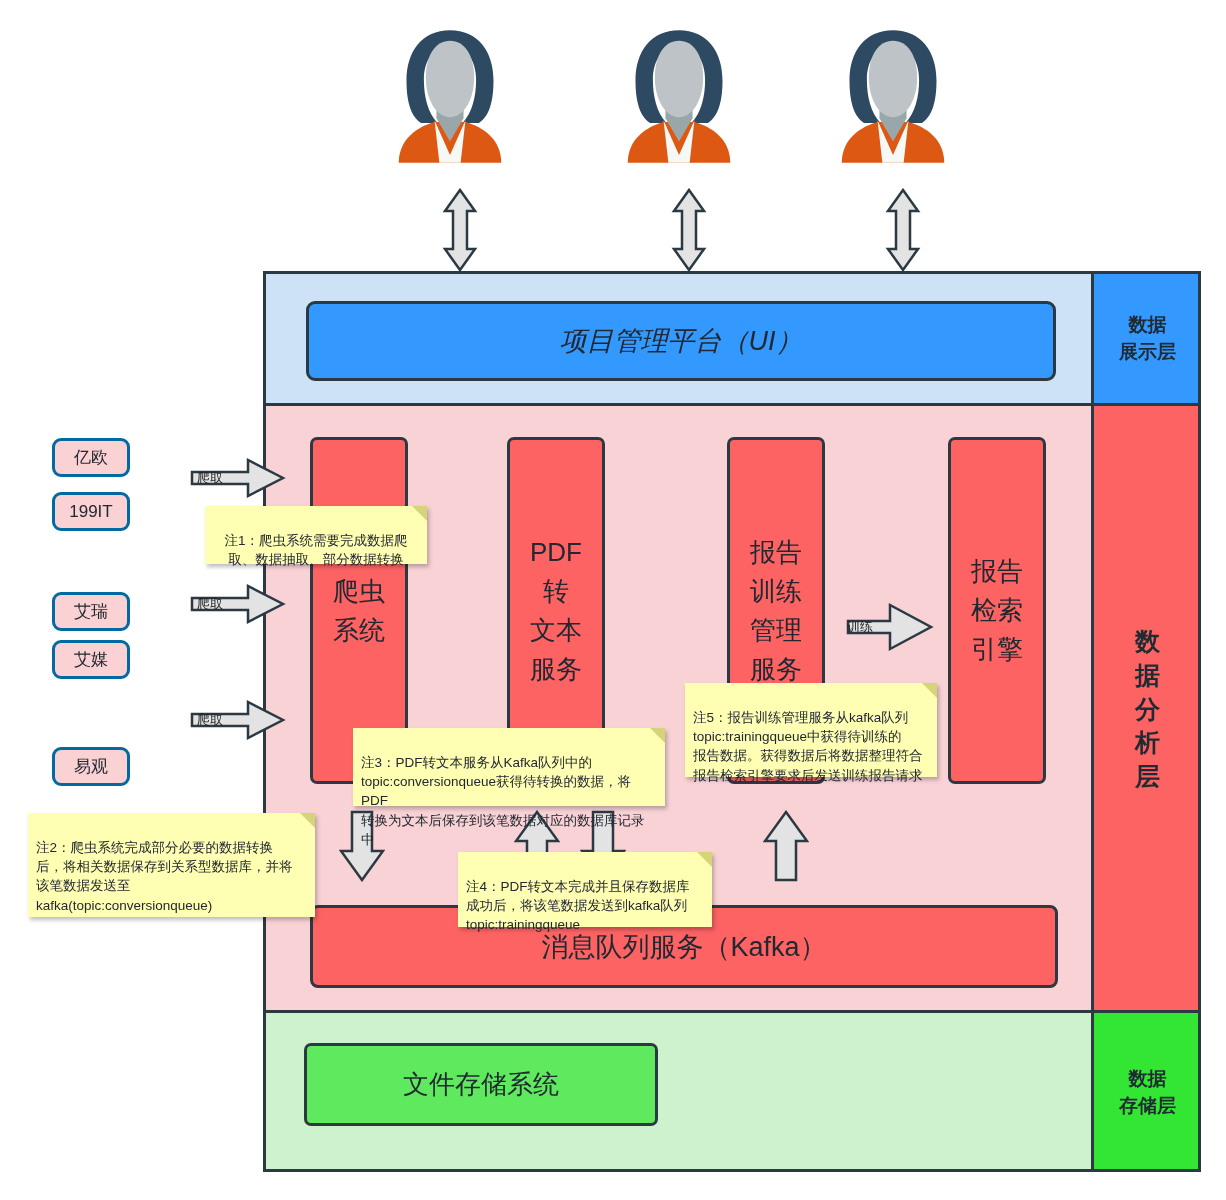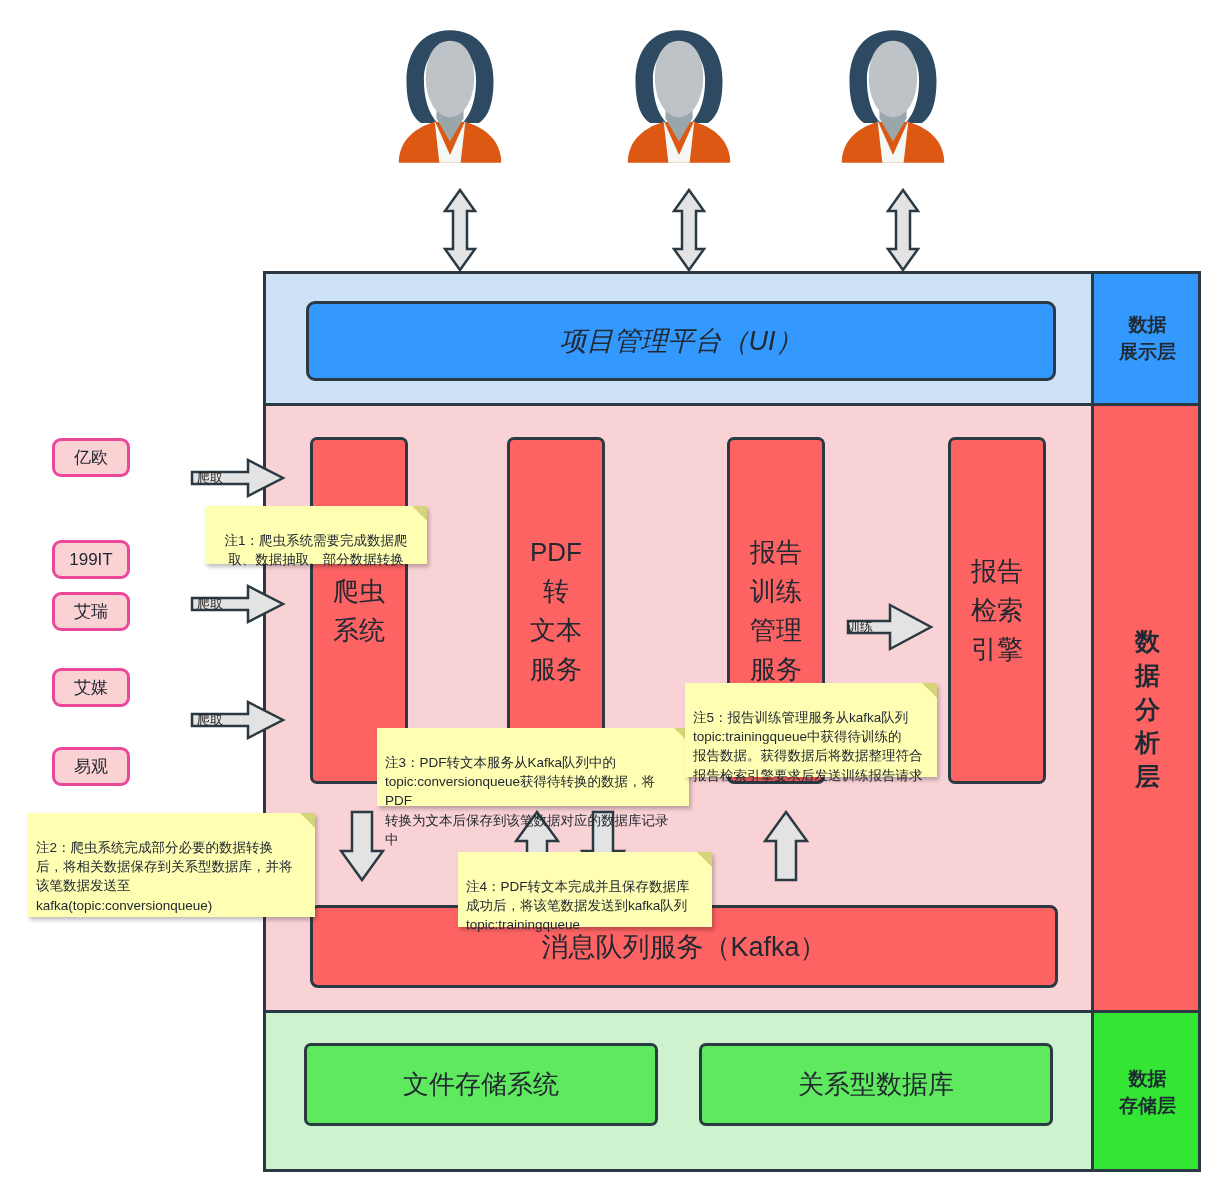--- a/index.html
+++ b/index.html
@@ -9,21 +9,21 @@
   .pre{white-space:pre-line;}
   .band{z-index:1;}
   .frame{border:3px solid #2b3a42;background:transparent;z-index:4;pointer-events:none;}
   .line{background:#2b3a42;z-index:4;}
   .node{border:3px solid #2b3a42;display:flex;align-items:center;justify-content:center;
         text-align:center;z-index:3;}
   .blue-box{background:#3399ff;border-radius:9px;font-size:27px;}
   .red-col{background:#fd6363;border-radius:7px;font-size:26px;line-height:1.5;}
   .red-wide{background:#fd6363;border-radius:8px;font-size:27px;}
   .green-box{background:#5fe95f;border-radius:7px;font-size:26px;}
-  .src-box{background:#fbd2d4;border:3px solid #ec4899;border-radius:9px;display:flex;
+  .src-box{background:#fbd2d4;border:3px solid #0369a1;border-radius:9px;display:flex;
            align-items:center;justify-content:center;font-size:17px;z-index:2;}
   .layer-label{display:flex;align-items:center;justify-content:center;text-align:center;
                font-weight:bold;z-index:5;color:#1f2a33;}
   .note{background:#ffffb3;z-index:6;font-size:13.5px;line-height:1.42;padding:6px 8px;
         box-shadow:2px 3px 4px rgba(0,0,0,0.25);}
   .note .fold{position:absolute;top:0;right:0;width:0;height:0;
               border-top:15px solid #d6d478;border-left:15px solid transparent;}
   .arrow-wrap{z-index:5;padding-left:10px;}
   .arrow-label{position:absolute;top:0;bottom:0;display:flex;align-items:center;
                justify-content:center;font-size:13px;color:#222;z-index:6;}
@@ -140,26 +140,25 @@
   </div>
   <div class="abs arrow-wrap" style="left:753px;top:810px;">
     <svg width="46" height="72" viewBox="0 0 46 72">
         <polygon points="13,70 13,31 2,31 23,2 44,31 33,31 33,70" fill="#e3e3e3" stroke="#2b3a42" stroke-width="2.5"></polygon>
       </svg>
   </div>
 
   <div class="abs node red-wide" style="left:310px;top:905px;width:748px;height:83px;">消息队列服务（Kafka）</div>
 
   <div class="abs node green-box" style="left:304px;top:1043px;width:354px;height:83px;">文件存储系统</div>
-  <div class="abs node green-box" style="left:699px;top:1043px;width:354px;height:83px;">关系型数据库</div>
 
   <div class="abs src-box" style="left:52px;top:438px;width:78px;height:39px;">亿欧</div>
-  <div class="abs src-box" style="left:52px;top:540px;width:78px;height:39px;">199IT</div>
+  <div class="abs src-box" style="left:52px;top:492px;width:78px;height:39px;">199IT</div>
   <div class="abs src-box" style="left:52px;top:592px;width:78px;height:39px;">艾瑞</div>
-  <div class="abs src-box" style="left:52px;top:668px;width:78px;height:39px;">艾媒</div>
+  <div class="abs src-box" style="left:52px;top:640px;width:78px;height:39px;">艾媒</div>
   <div class="abs src-box" style="left:52px;top:747px;width:78px;height:39px;">易观</div>
 
   <div class="abs arrow-wrap" style="left:180px;top:458px;width:96px;height:40px;">
     <svg width="96" height="40" viewBox="0 0 96 40">
         <polygon points="2,14 58,14 58,2 93,20 58,38 58,26 2,26" fill="#e3e3e3" stroke="#2b3a42" stroke-width="2.5"></polygon>
       </svg>
     <span class="arrow-label" style="left:2px;width:56px;">爬取</span>
   </div>
   <div class="abs arrow-wrap" style="left:180px;top:584px;width:96px;height:40px;">
     <svg width="96" height="40" viewBox="0 0 96 40">
@@ -179,21 +178,21 @@
 取、数据抽取、部分数据转换</span>
     <i class="fold"></i>
   </div>
   <div class="abs note pre" style="left:28px;top:813px;width:287px;height:104px;">
     <span>注2：爬虫系统完成部分必要的数据转换
 后，将相关数据保存到关系型数据库，并将
 该笔数据发送至
 kafka(topic:conversionqueue)</span>
     <i class="fold"></i>
   </div>
-  <div class="abs note pre" style="left:353px;top:728px;width:312px;height:78px;margin-left:24px;">
+  <div class="abs note pre" style="left:353px;top:728px;width:312px;height:78px;">
     <span>注3：PDF转文本服务从Kafka队列中的
 topic:conversionqueue获得待转换的数据，将PDF
 转换为文本后保存到该笔数据对应的数据库记录中</span>
     <i class="fold"></i>
   </div>
   <div class="abs note pre" style="left:458px;top:852px;width:254px;height:75px;">
     <span>注4：PDF转文本完成并且保存数据库
 成功后，将该笔数据发送到kafka队列
 topic:trainingqueue</span>
     <i class="fold"></i>

